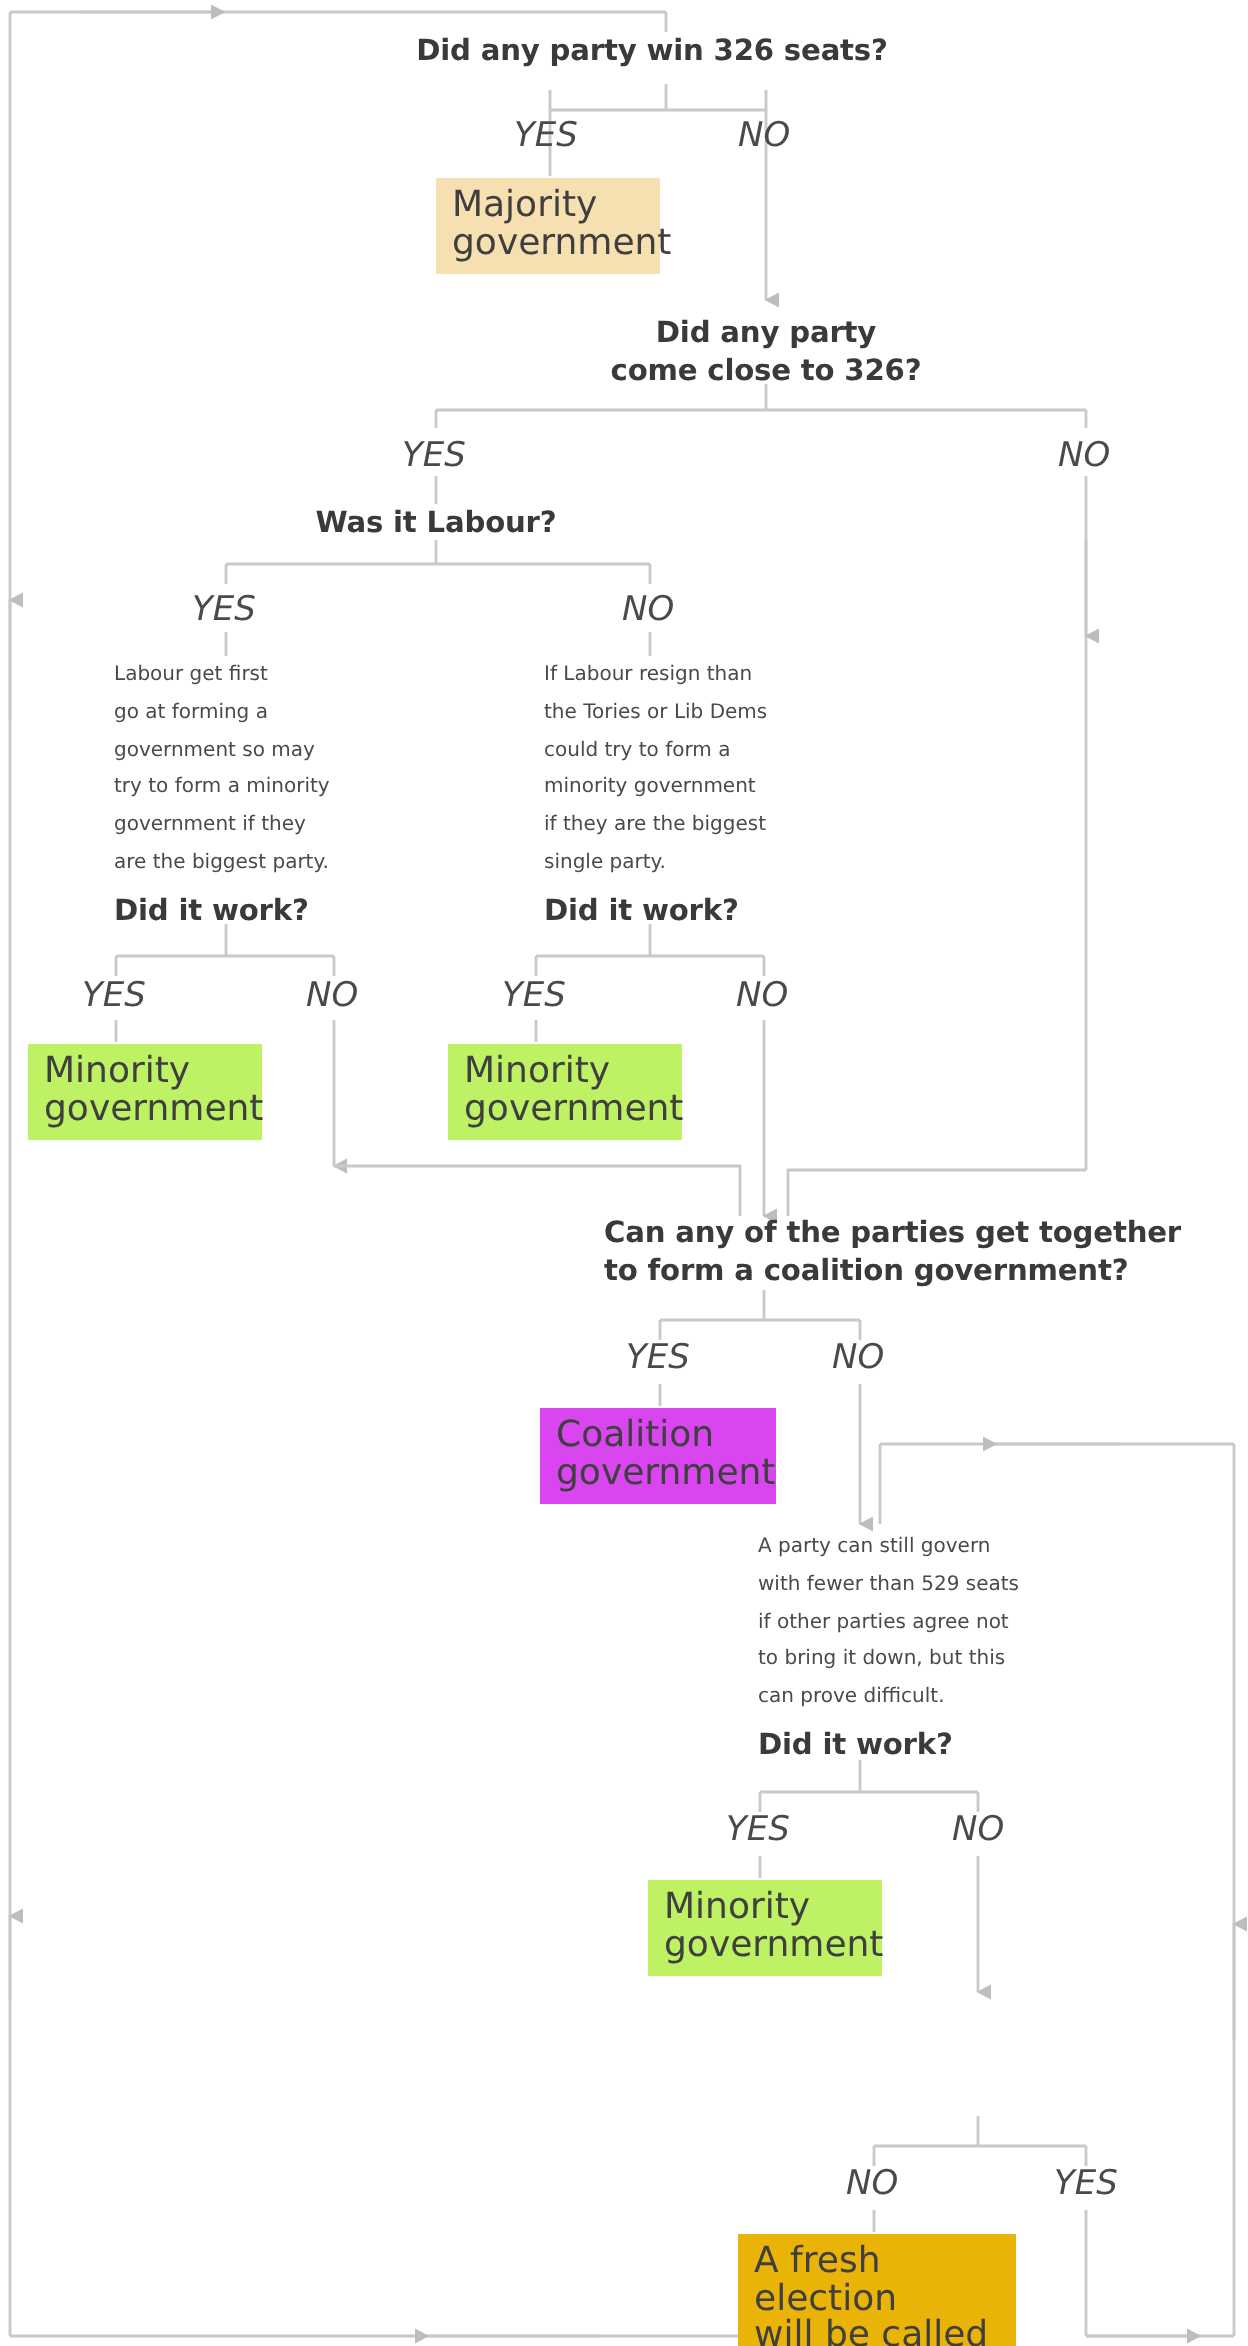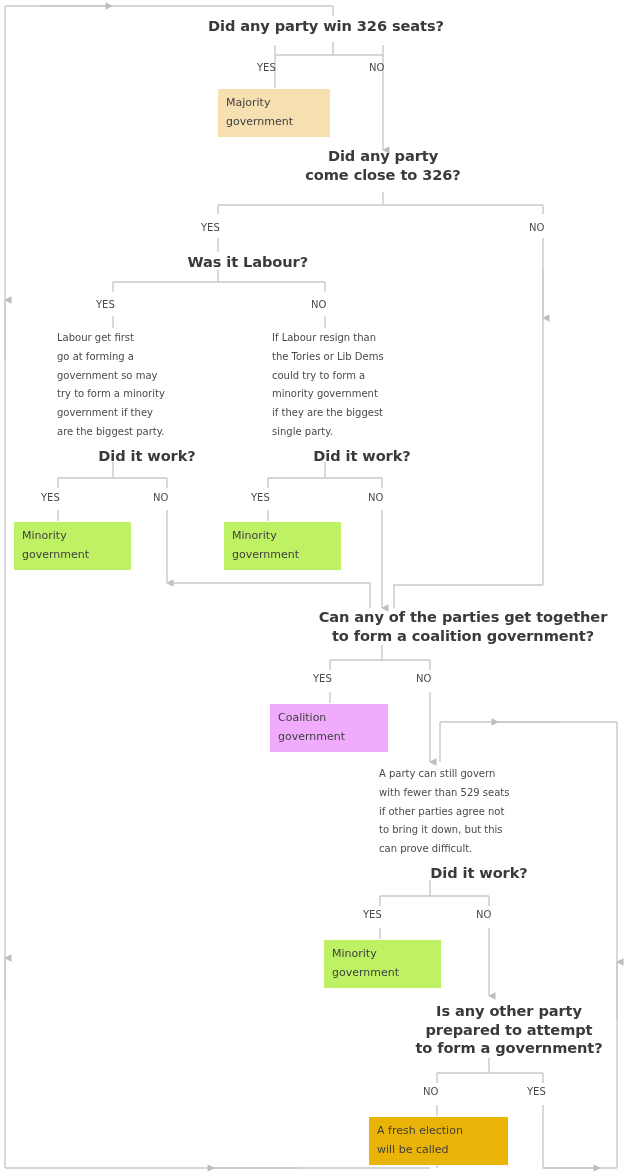--- a/index.html
+++ b/index.html
@@ -19,48 +19,48 @@
   .node{position:absolute;}
 
   
   .q{
     font-weight:bold;
     font-size:14.6px;
     color:#3a3a3a;
     line-height:18.5px;
     letter-spacing:-0.1px;
     white-space:pre-line;
-    text-align:center;
   }
   
   .p{
     font-size:10px;
     color:#4a4a4a;
     line-height:18.8px;
     white-space:pre-line;
   }
   
   .lbl{
-    font-size:10px;
+    font-size:17px;
     color:#4a4a4a;
     line-height:16px;
     white-space:nowrap;
+    font-style:italic;
   }
   
   .chip{
-    font-size:11px;
+    font-size:18px;
     color:#3f3f3f;
     line-height:18.6px;
     padding:5px 8px 6px 8px;
     white-space:pre-line;
     box-sizing:border-box;
   }
   .chip-yellow{background:#f6dfb1;}
   .chip-blue{background:#bef264;}
-  .chip-olive{background:#f0abfc;}
+  .chip-olive{background:#d946ef;}
   .chip-pink{background:#eab308;}
 </style>
 </head>
 <body>
 
 <div id="chart">
 
   <svg id="wires" viewBox="0 0 624 1173" width="624" height="1173">
     <defs>
       <marker id="ar-down" markerWidth="10" markerHeight="10" refX="5" refY="7.5" orient="auto" markerUnits="userSpaceOnUse">
@@ -171,27 +171,27 @@
   </svg>
 
   <div class="node q" style="left:191px;top:17px;width:270px;text-align:center;">Did any party win 326 seats?</div>
 
   <div class="node lbl" style="left:257px;top:60px;">YES</div>
   <div class="node lbl" style="left:369px;top:60px;">NO</div>
 
   <div class="node chip chip-yellow" style="left:218px;top:89px;width:112px;">Majority
 government</div>
 
-  <div class="node q" style="left:283px;top:147px;width:200px;text-align:center;">Did any party
+  <div class="node q" style="left:283px;top:158px;width:200px;text-align:center;">Did any party
 come close to 326?</div>
 
   <div class="node lbl" style="left:201px;top:220px;">YES</div>
   <div class="node lbl" style="left:529px;top:220px;">NO</div>
 
-  <div class="node q" style="left:128px;top:253px;width:180px;text-align:right;">Was it Labour?</div>
+  <div class="node q" style="left:128px;top:253px;width:180px;text-align:center;">Was it Labour?</div>
 
   <div class="node lbl" style="left:96px;top:297px;">YES</div>
   <div class="node lbl" style="left:311px;top:297px;">NO</div>
 
   <div class="node p" style="left:57px;top:329px;width:215px;">Labour get first
 go at forming a
 government so may
 try to form a minority
 government if they
 are the biggest party.</div>
@@ -235,23 +235,20 @@
 can prove difficult.</div>
 
   <div class="node q" style="left:379px;top:864px;width:200px;">Did it work?</div>
 
   <div class="node lbl" style="left:363px;top:907px;">YES</div>
   <div class="node lbl" style="left:476px;top:907px;">NO</div>
 
   <div class="node chip chip-blue" style="left:324px;top:940px;width:117px;">Minority
 government</div>
 
-  <div class="node q" style="left:399px;top:1002px;width:220px;">Is any other party
-prepared to attempt
-to form a government?</div>
 
   <div class="node lbl" style="left:423px;top:1084px;">NO</div>
   <div class="node lbl" style="left:527px;top:1084px;">YES</div>
 
   <div class="node chip chip-pink" style="left:369px;top:1117px;width:139px;">A fresh election
 will be called</div>
 
 </div>
 
 </body></html>

